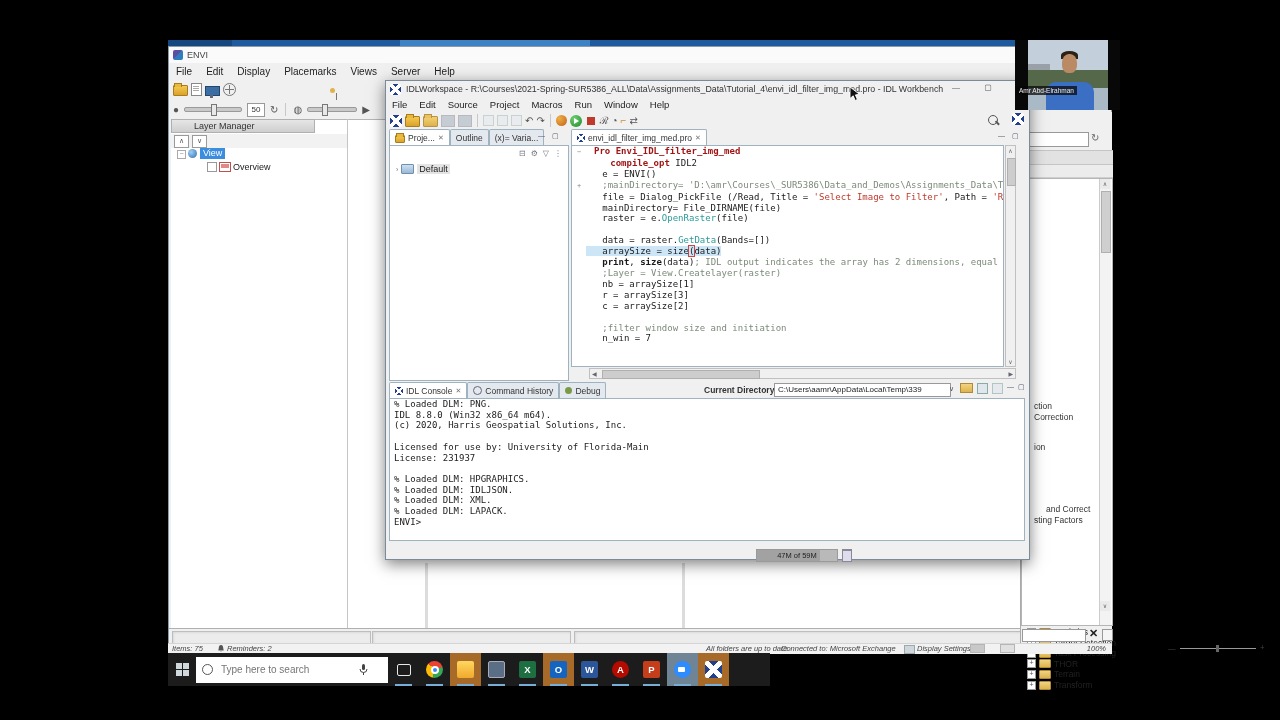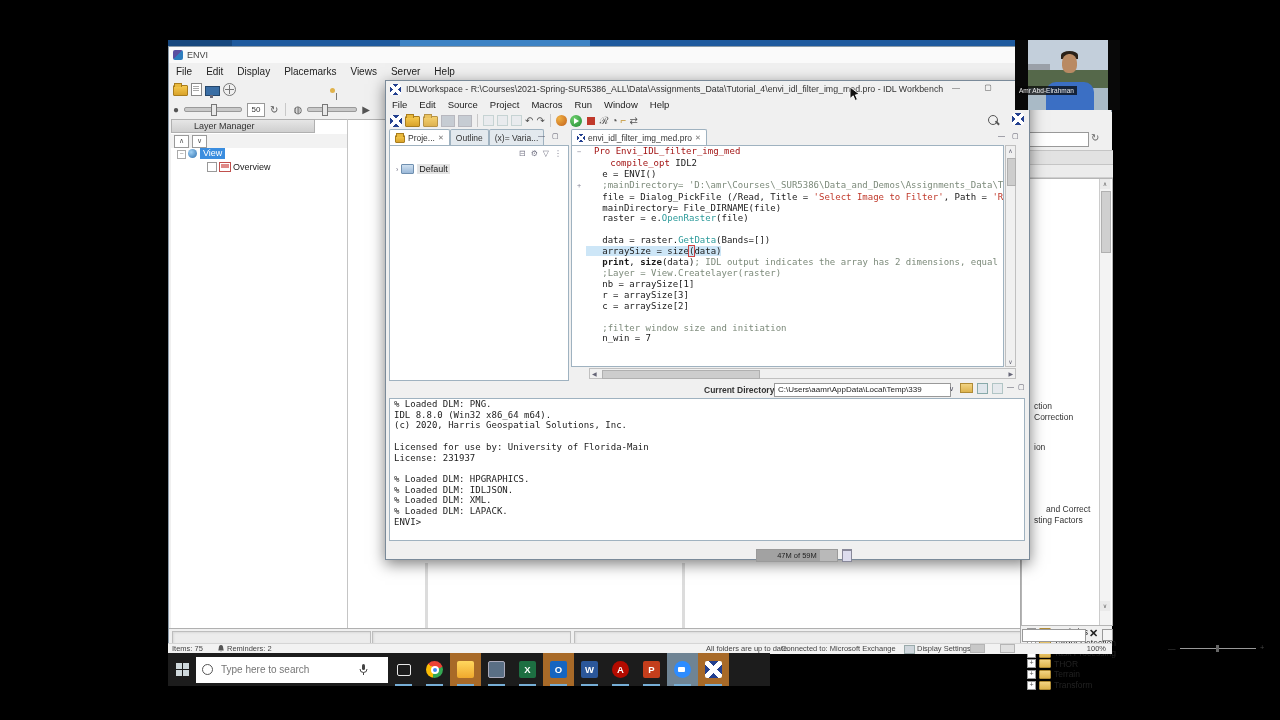--- a/index.html
+++ b/index.html
@@ -115,21 +115,21 @@
   
   #proj-toolbar{position:absolute;right:6px;top:3px;display:flex;gap:5px;font-size:8px;color:#778;}
   #proj-tree-item{position:absolute;left:6px;top:18px;display:flex;align-items:center;gap:3px;font-size:9px;color:#222;}
   .proj-folder{width:11px;height:8px;background:linear-gradient(#cfe0f0,#9ab8d8);border:1px solid #6f8faf;border-radius:1px;}
 
   
   #code-area{position:absolute;left:185px;top:64px;width:433px;height:222px;background:#fff;border:1px solid #9fb2c0;box-sizing:border-box;overflow:hidden;}
   .code-line{white-space:pre;font-family:"DejaVu Sans Mono",monospace;font-size:9px;line-height:10.9px;color:#1a1a1a;}
   .code-line .gutter{display:inline-block;width:14px;font-size:7px;color:#889;text-align:center;}
   .segline.hl{background:#cde6f7;}
-  .c-red{color:#a31515;font-weight:normal;padding-left:8px;}
+  .c-red{color:#a31515;font-weight:bold;padding-left:8px;}
   .c-com{color:#7c8a7a;}
   .c-str{color:#c0392b;}
   .c-mth{color:#2b9a9a;}
   .c-b{font-weight:bold;}
   .c-brk{outline:1px solid #cc4444;}
   .vscroll{position:absolute;width:11px;background:#f0f0f0;border:1px solid #c0c0c0;box-sizing:border-box;}
   .vscroll .arr{position:absolute;left:0;width:100%;font-size:6px;color:#667;text-align:center;}
   .vscroll .thumb{position:absolute;left:1px;width:7px;background:#cdcdcd;border:1px solid #b0b0b0;}
   .hscroll{position:absolute;height:11px;background:#f0f0f0;border:1px solid #c0c0c0;box-sizing:border-box;}
   .hscroll .arr{position:absolute;top:1px;font-size:6px;color:#667;}
@@ -153,21 +153,21 @@
   #webcam{left:1015px;top:40px;width:105px;height:70px;background:#080808;overflow:hidden;}
   #cam-photo{position:absolute;left:13px;top:0;width:80px;height:70px;background:linear-gradient(#c3cfdb 0 45%,#a9bac6 45% 100%);overflow:hidden;}
   #cam-trees{position:absolute;left:0;top:30px;width:80px;height:18px;background:#55684a;}
   #cam-bldg{position:absolute;left:0;top:24px;width:22px;height:20px;background:#9aa0a8;}
   #cam-head{position:absolute;left:34px;top:14px;width:15px;height:19px;background:#b98a63;border-radius:45% 45% 40% 40%;}
   #cam-hair{position:absolute;left:33px;top:11px;width:17px;height:8px;background:#2a2118;border-radius:50% 50% 0 0;}
   #cam-body{position:absolute;left:18px;top:42px;width:48px;height:28px;background:#3b6fc4;border-radius:10px 10px 0 0;}
   #cam-name{position:absolute;left:1px;top:46px;background:rgba(5,5,5,.72);color:#eee;font-size:6.5px;padding:1px 3px;white-space:nowrap;}
 
   
-  #ol-status{left:168px;top:643px;width:944px;height:10px;background:#f2f2f2;border-top:1px solid #d5d5d5;font-size:7.5px;color:#444;}
+  #ol-status{left:168px;top:643px;width:944px;height:10px;background:#f2f2f2;border-top:1px solid #d5d5d5;font-size:7.5px;color:#444;font-style:italic;}
   #ol-status span{position:absolute;top:0;white-space:nowrap;}
   #ol-slider{position:absolute;left:1012px;top:4px;width:76px;height:1px;background:#999;}
   #ol-slider .thumb{position:absolute;left:36px;top:-3px;width:3px;height:7px;background:#666;}
   .ol-viewbtn{position:absolute;top:1px;width:13px;height:7px;background:#e0e0e0;border:1px solid #b5b5b5;}
 
   
   #taskbar{left:168px;top:653px;width:602px;height:33px;background:#1c1c1c;display:flex;align-items:center;}
   #start-btn{width:28px;height:33px;display:grid;grid-template-columns:6px 6px;grid-template-rows:6px 6px;gap:1px;place-content:center;}
   #start-btn div{background:#cfd8dc;}
   #tb-search-box{width:192px;height:26px;background:#fff;display:flex;align-items:center;gap:6px;padding:0 6px;box-sizing:border-box;}
@@ -435,20 +435,35 @@
     <span class="arr" style="top:1px;">∧</span>
     <span class="thumb" style="top:12px;height:26px;"></span>
     <span class="arr" style="bottom:1px;">∨</span>
   </div>
   <div class="hscroll" style="left:203px;top:287px;width:427px;">
     <span class="arr" style="left:2px;">◀</span>
     <span class="thumb" style="left:12px;width:156px;"></span>
     <span class="arr" style="right:2px;">▶</span>
   </div>
 
+  <div class="tabrow" style="left:3px;top:301px;width:640px;">
+    <div class="tab active">
+      <span class="idl-tile" style="width:8px;height:8px;"></span>
+      <span>IDL Console</span>
+      <span class="close-x">✕</span>
+    </div>
+    <div class="tab">
+      <span style="width:7px;height:7px;border:1px solid #667;border-radius:50%;display:inline-block;"></span>
+      <span>Command History</span>
+    </div>
+    <div class="tab">
+      <span style="width:7px;height:7px;background:#7a9a4a;border-radius:50%;display:inline-block;"></span>
+      <span>Debug</span>
+    </div>
+  </div>
   <div style="position:absolute;left:0;top:300px;width:645px;height:17px;">
     <span id="curdir-label">Current Directory:</span>
     <span id="curdir-combo">C:\Users\aamr\AppData\Local\Temp\339</span>
     <span id="curdir-chev">∨</span>
     <span id="console-icons">
       <span class="mini-folder"></span>
       <span class="mini-box"></span>
       <span class="mini-box" style="opacity:.6;"></span>
       <span class="mini-ctrl" style="position:static;">—</span>
       <span class="mini-ctrl" style="position:static;">▢</span>

